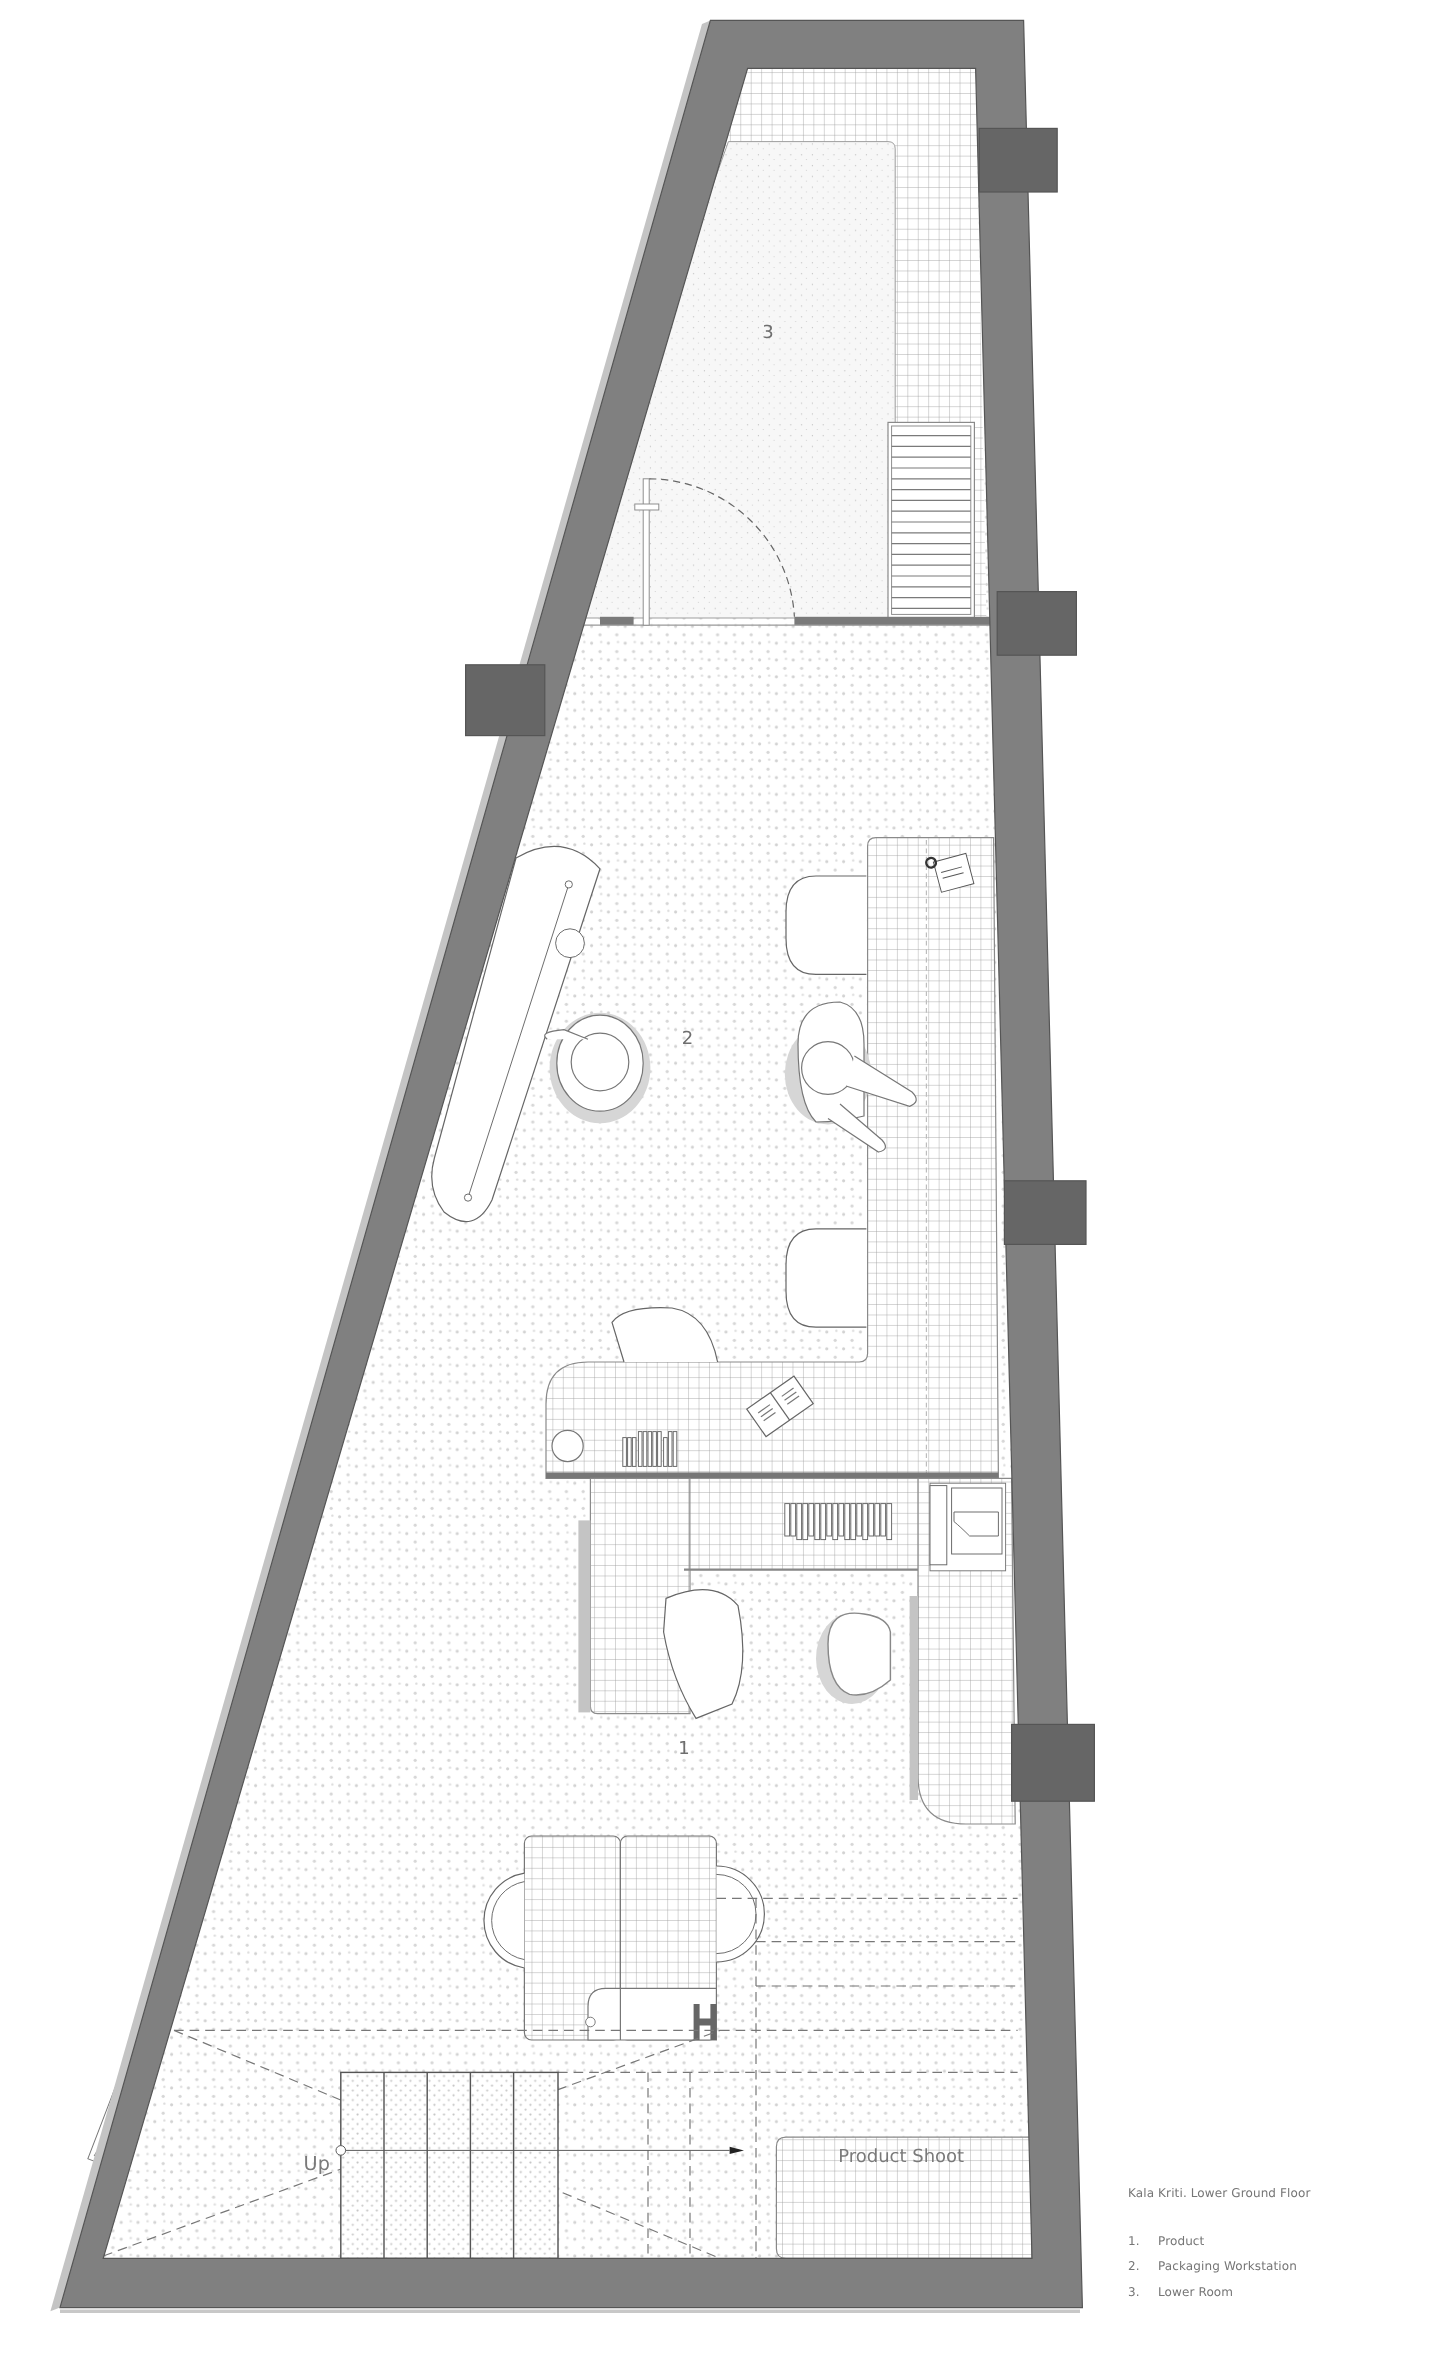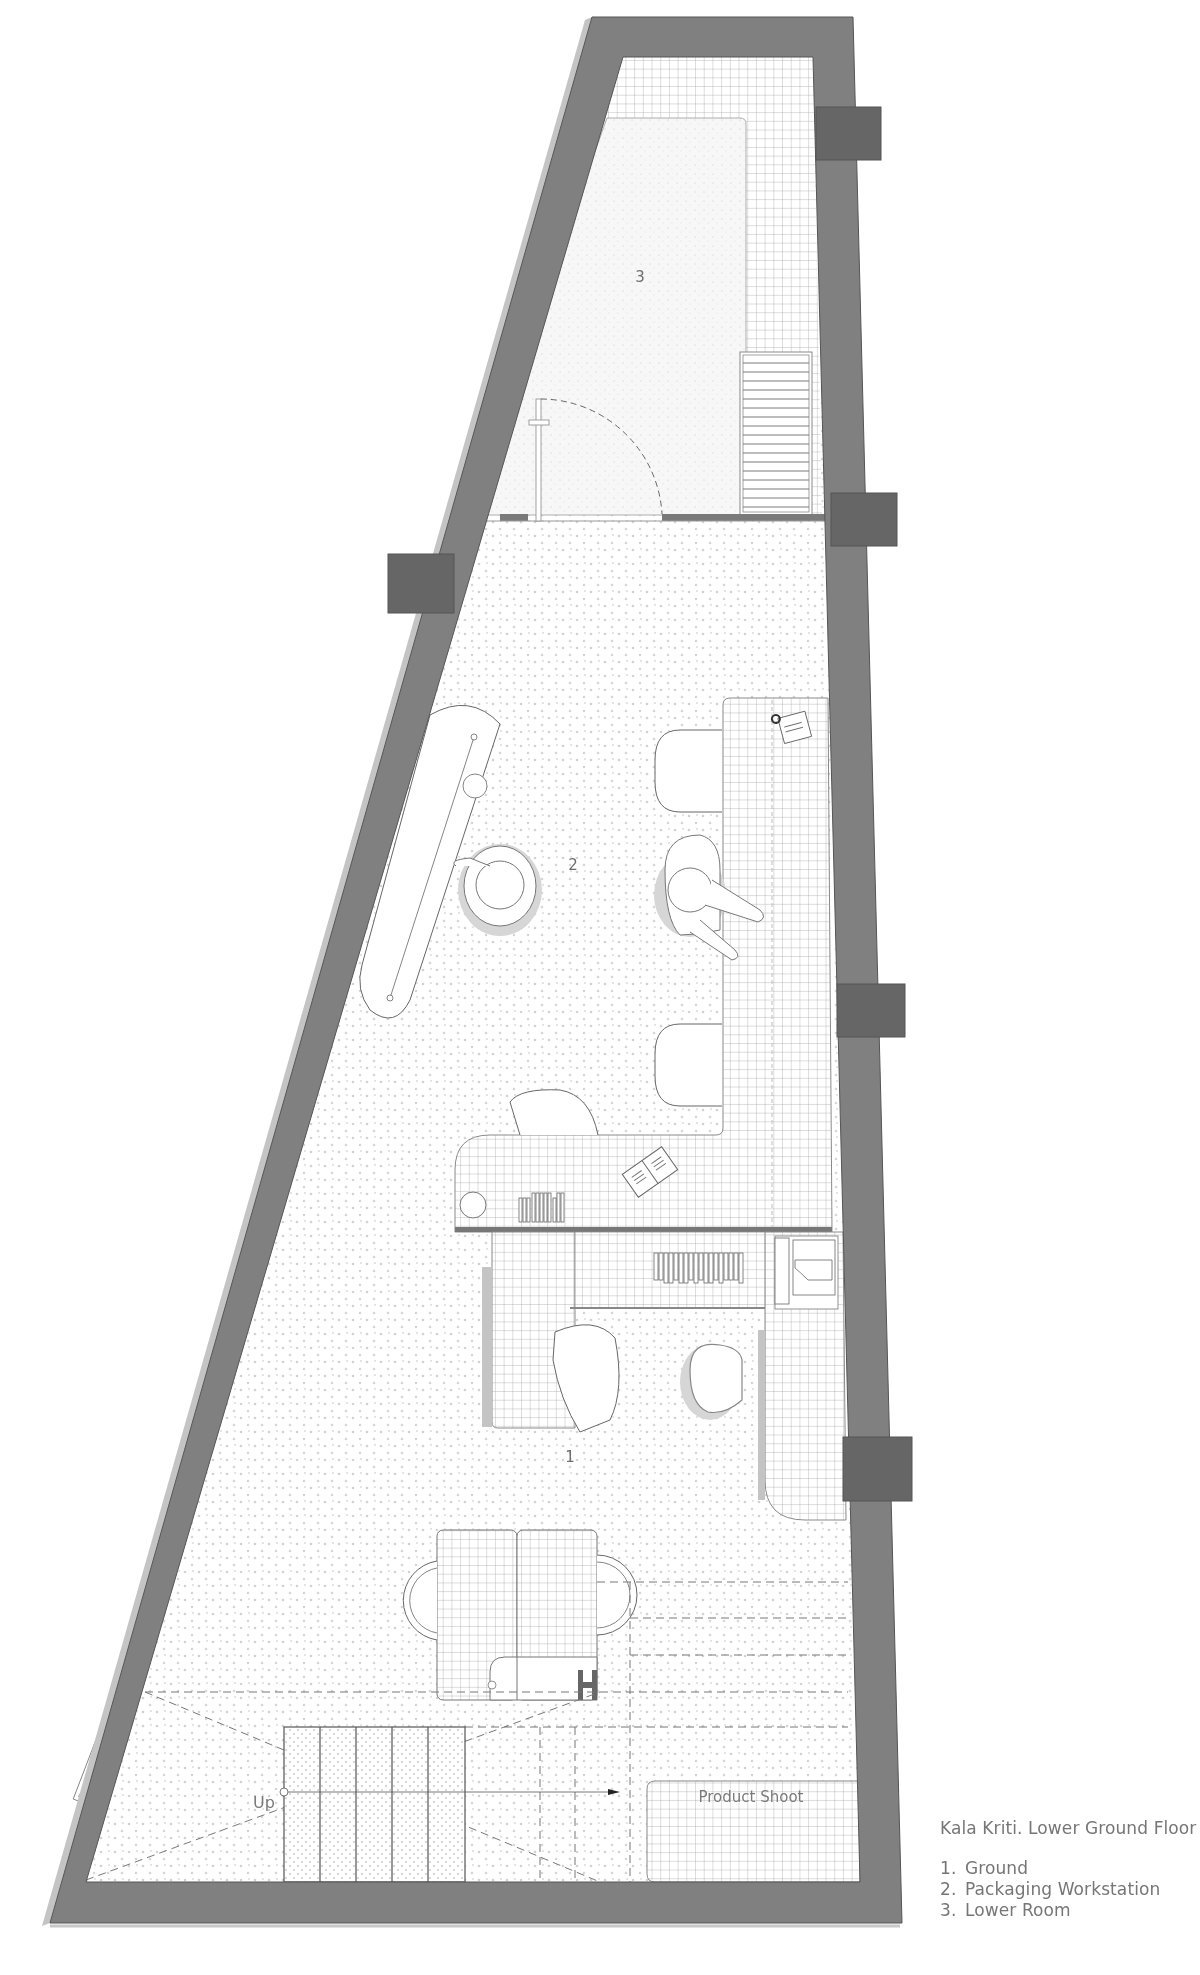--- a/index.html
+++ b/index.html
@@ -1,20 +1,20 @@
 <!DOCTYPE html>
 <html><head>
 <meta charset="utf-8">
 <style>
   html, body { margin:0; padding:0; background:#ffffff; }
   body { width:1200px; height:1975px; position:relative; overflow:hidden; font-family:"DejaVu Sans", sans-serif; }
   #plan { position:absolute; left:0; top:0; width:1200px; height:1975px; }
   .room-label { font-family:"DejaVu Sans", sans-serif; font-size:15px; fill:#6e6e6e; }
   .annot { font-family:"DejaVu Sans", sans-serif; fill:#7a7a7a; }
-  #legend { position:absolute; left:940px; top:1818px; color:#767676; font-family:"DejaVu Sans", sans-serif; font-size:17px; line-height:21px; letter-spacing:0.1px; }
+  #legend { position:absolute; left:940px; top:1818px; color:#767676; font-family:"DejaVu Sans", sans-serif; font-size:10px; line-height:21px; letter-spacing:0.1px; }
   #legend .title { margin-bottom:19px; }
   #legend .item { white-space:nowrap; }
   #legend .num { display:inline-block; width:25px; }
 </style>
 </head>
 <body>
 
 <svg id="plan" viewBox="0 0 1200 1975" xmlns="http://www.w3.org/2000/svg">
   <defs>
     <pattern id="dots" width="14" height="14" patternUnits="userSpaceOnUse">
@@ -254,16 +254,16 @@
 
   <rect x="816" y="107" width="65" height="53" fill="#666" stroke="#555" stroke-width="1"></rect>
   <rect x="831" y="493" width="66" height="53" fill="#666" stroke="#555" stroke-width="1"></rect>
   <rect x="837" y="984" width="68" height="53" fill="#666" stroke="#555" stroke-width="1"></rect>
   <rect x="843" y="1437" width="69" height="64" fill="#666" stroke="#555" stroke-width="1"></rect>
   <rect x="388" y="554" width="66" height="59" fill="#666" stroke="#555" stroke-width="1"></rect>
 </svg>
 
 <div id="legend">
   <div class="title">Kala Kriti. Lower Ground Floor</div>
-  <div class="item"><span class="num">1.</span><span>Ground</span></div>
+  <div class="item"><span class="num">1.</span><span>Product</span></div>
   <div class="item"><span class="num">2.</span><span>Packaging Workstation</span></div>
   <div class="item"><span class="num">3.</span><span>Lower Room</span></div>
 </div>
 
 </body></html>

